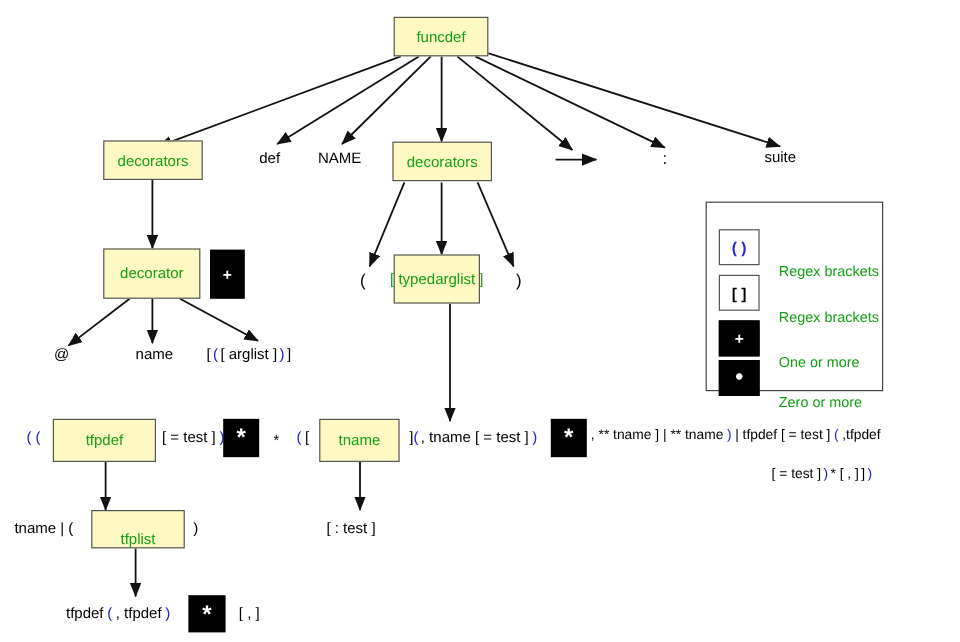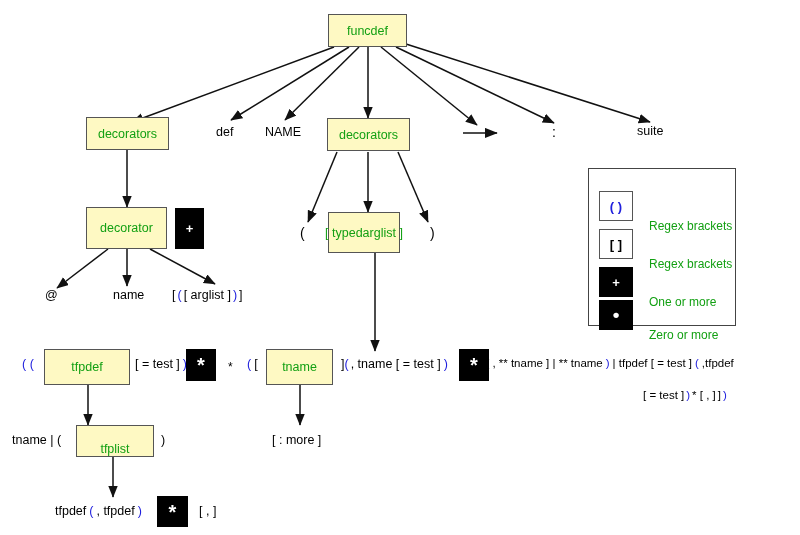--- a/index.html
+++ b/index.html
@@ -230,21 +230,21 @@
 
   <div class="node" style="left:76px;top:425px;width:78px;height:32px;align-items:flex-end;">
     <span>tfplist</span>
   </div>
 
   <div class="lbl" style="left:161px;top:433px;">
     <span class="k">)</span>
   </div>
 
   <div class="lbl" style="left:272px;top:433px;">
-    <span class="k">[ : more ]</span>
+    <span class="k">[ : test ]</span>
   </div>
 
   <div class="lbl" style="left:55px;top:504px;">
     <span class="k">tfpdef</span>
     <span class="b" style="margin:0 3px;">(</span>
     <span class="k">, tfpdef</span>
     <span class="b" style="margin-left:3px;">)</span>
   </div>
 
   <div class="blk star" style="left:157px;top:496px;width:31px;height:31px;">

